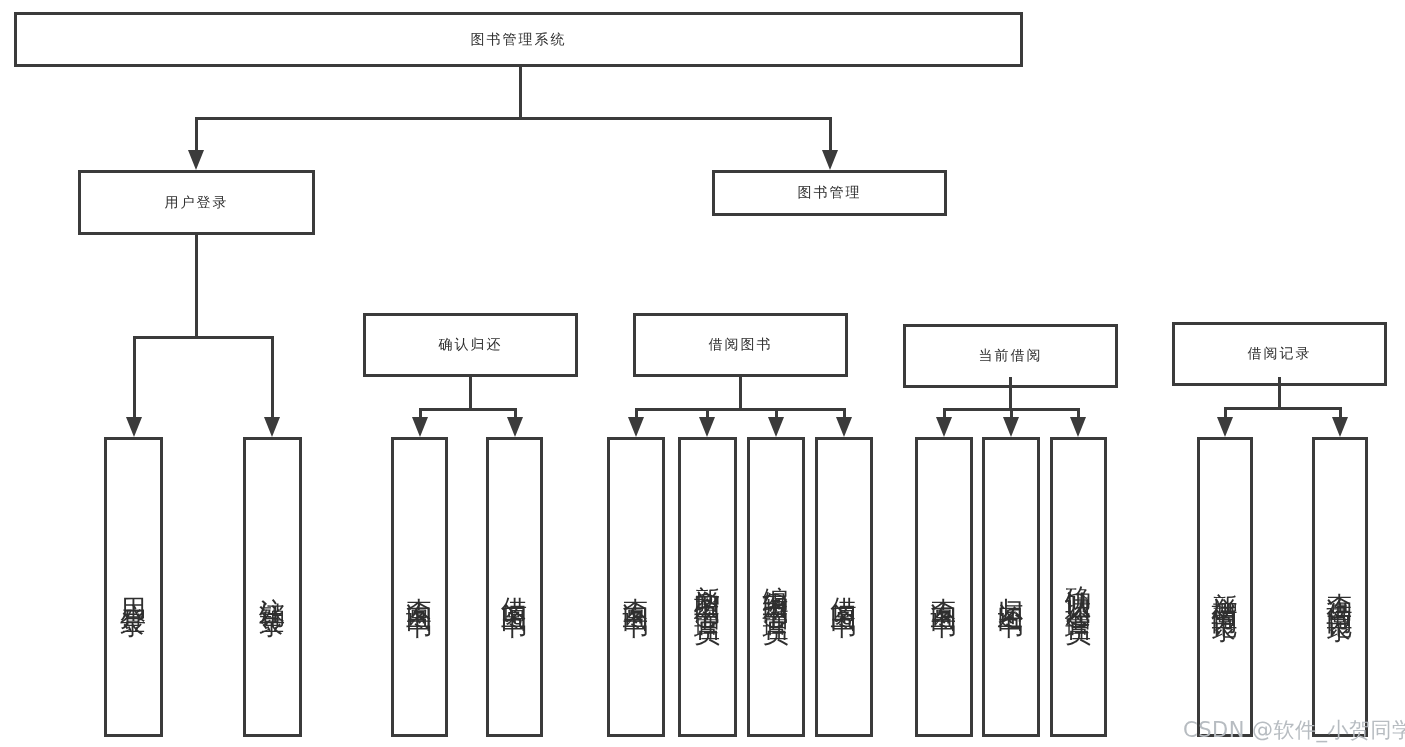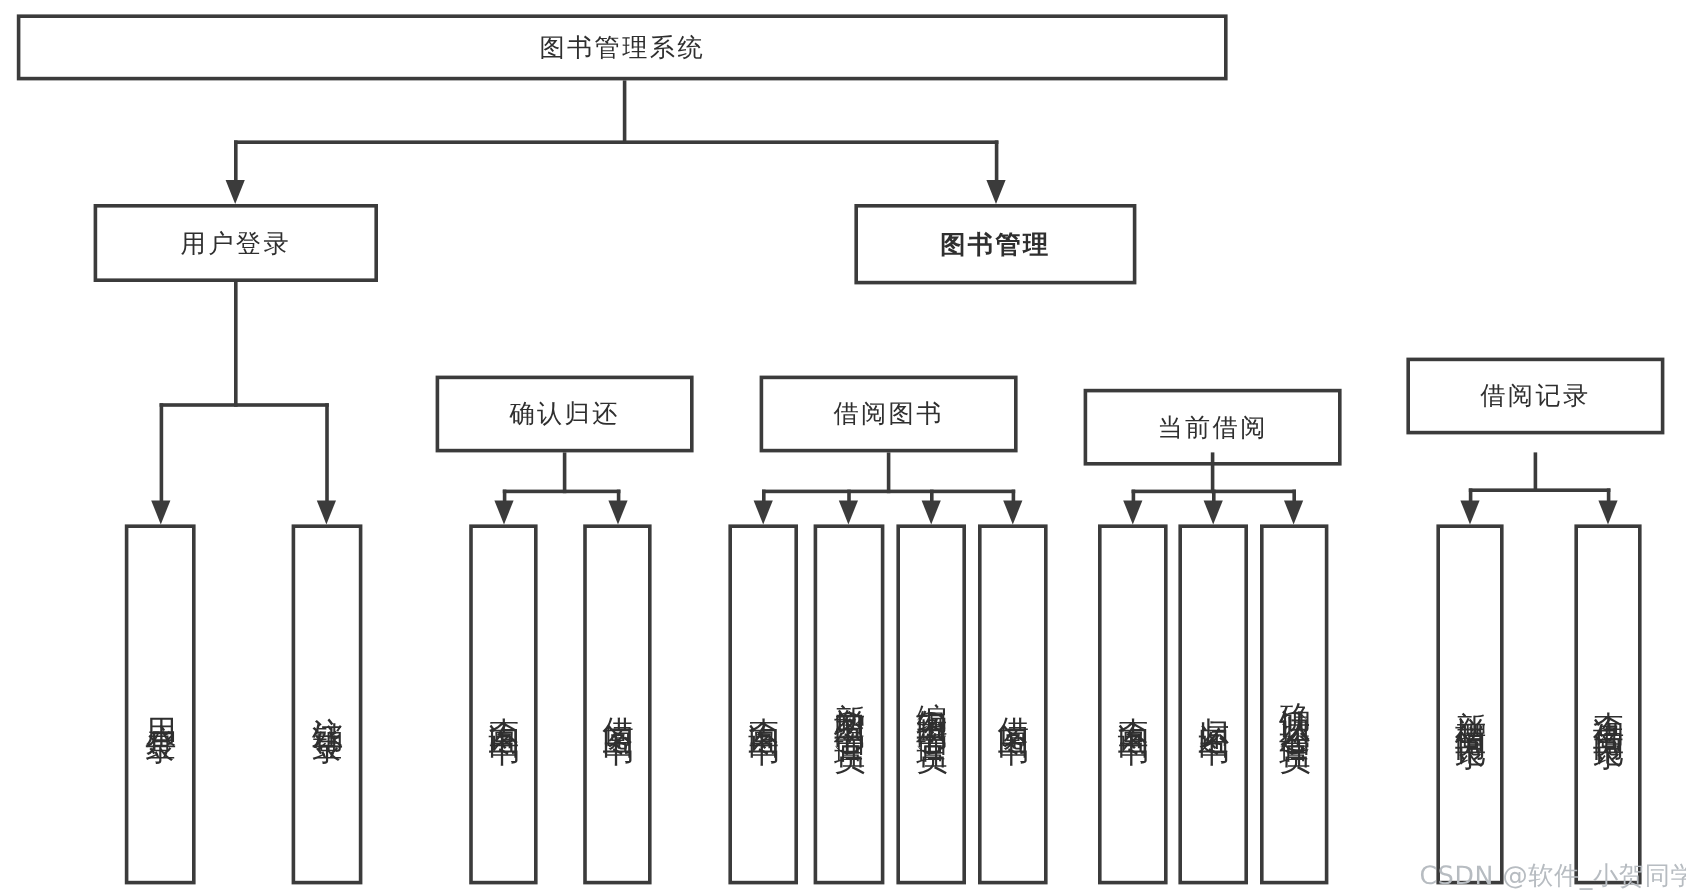--- a/index.html
+++ b/index.html
@@ -22,21 +22,21 @@
     position: absolute;
     border: 3px solid var(--line);
     background: #fff;
     color: var(--text);
     display: flex;
     align-items: center;
     justify-content: center;
     text-align: center;
   }
   .node.h {
-    font-size: 21px;
+    font-size: 14px;
     letter-spacing: 2px;
     white-space: nowrap;
   }
   .node.v {
     writing-mode: vertical-rl;
     text-orientation: mixed;
     font-size: 26px;
     line-height: 1;
     letter-spacing: 5px;
     white-space: nowrap;
@@ -65,26 +65,26 @@
   }
 </style>
 </head>
 <body>
 
 <div class="canvas">
 
   <div class="node h" style="left:14px; top:12px; width:1009px; height:55px;">图书管理系统</div>
 
   <div class="node h" style="left:78px; top:170px; width:237px; height:65px;">用户登录</div>
-  <div class="node h" style="left:712px; top:170px; width:235px; height:67px;font-weight:bold;">图书管理</div>
+  <div class="node h" style="left:712px; top:170px; width:235px; height:46px;">图书管理</div>
 
   <div class="node h" style="left:363px; top:313px; width:215px; height:64px;">确认归还</div>
   <div class="node h" style="left:633px; top:313px; width:215px; height:64px;">借阅图书</div>
   <div class="node h" style="left:903px; top:324px; width:215px; height:64px;">当前借阅</div>
-  <div class="node h" style="left:1172px; top:298px; width:215px; height:64px;">借阅记录</div>
+  <div class="node h" style="left:1172px; top:322px; width:215px; height:64px;">借阅记录</div>
 
   <div class="node v" style="left:104px; top:437px; width:59px; height:300px;">用户登录</div>
   <div class="node v" style="left:243px; top:437px; width:59px; height:300px;">注销登录</div>
 
   <div class="node v" style="left:391px; top:437px; width:57px; height:300px;">查询图书</div>
   <div class="node v" style="left:486px; top:437px; width:57px; height:300px;">借阅图书</div>
 
   <div class="node v" style="left:607px; top:437px; width:58px; height:300px;">查询图书</div>
   <div class="node v" style="left:678px; top:437px; width:59px; height:300px;">新增图书（管理员）</div>
   <div class="node v" style="left:747px; top:437px; width:58px; height:300px;">编辑图书（管理员）</div>

